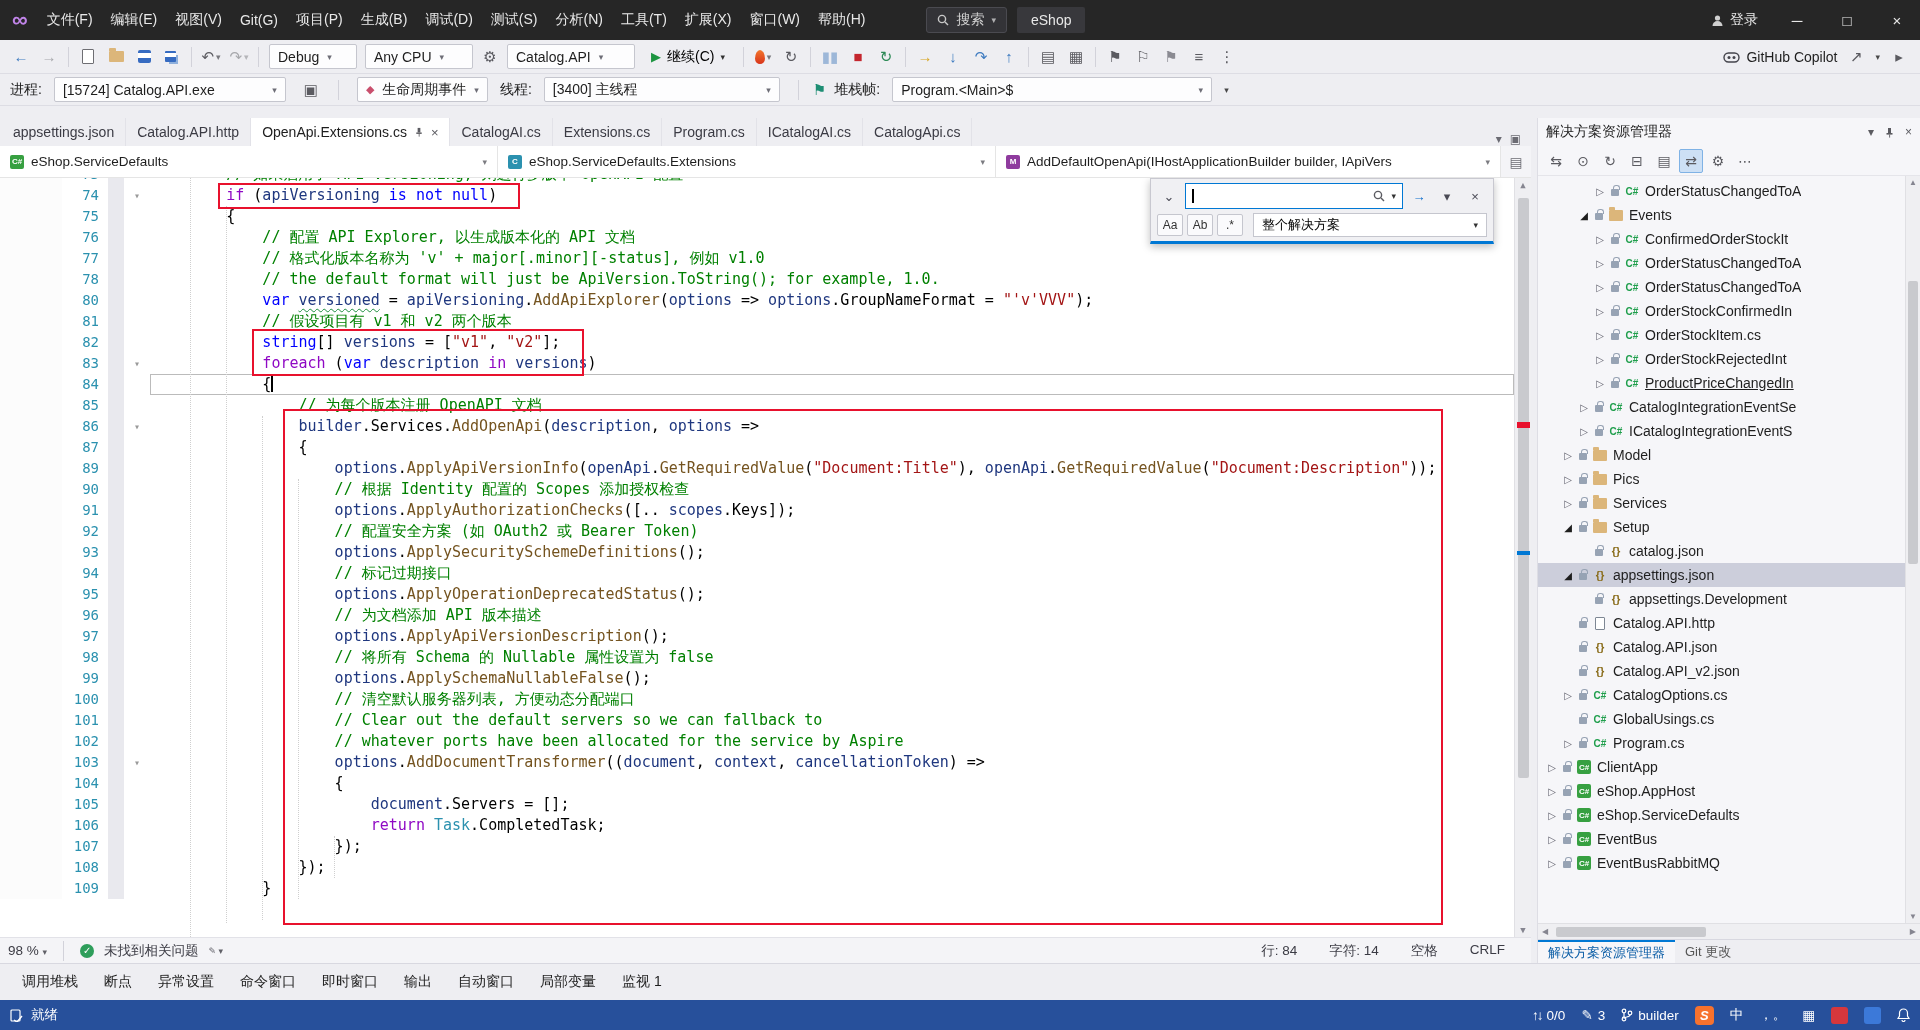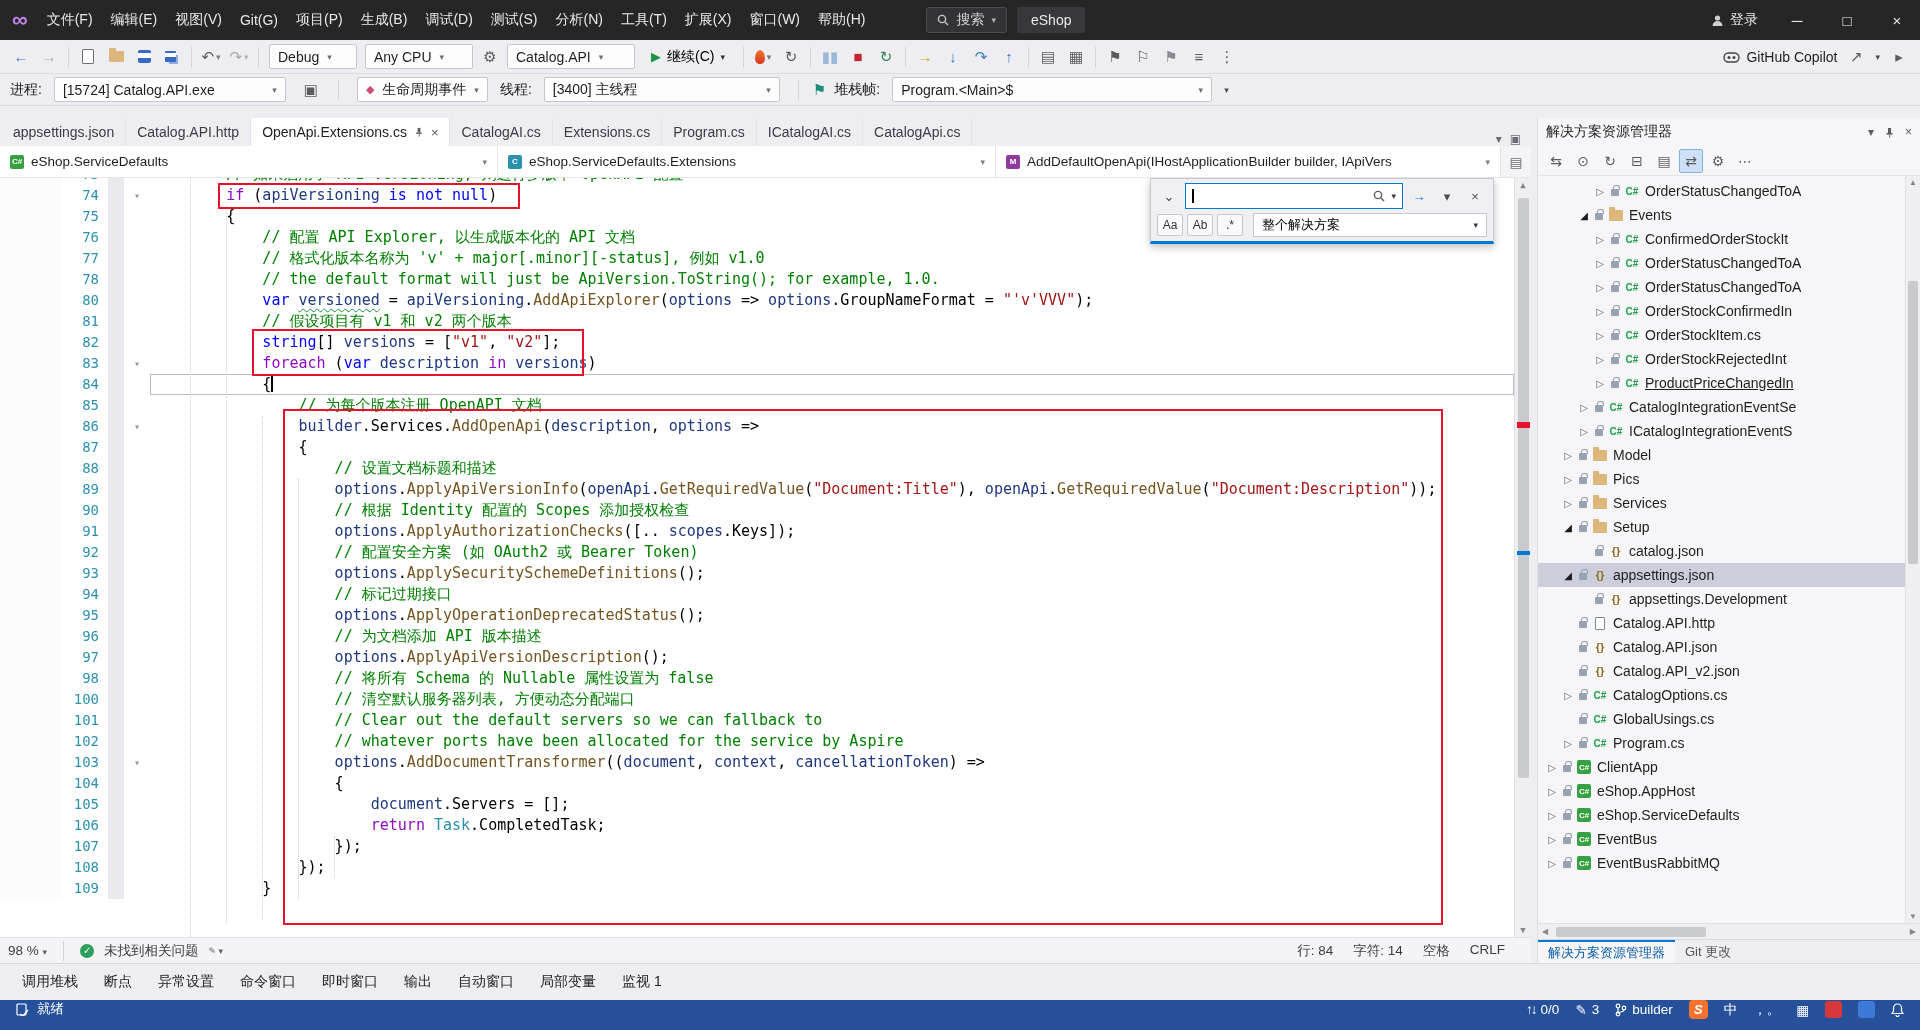--- a/index.html
+++ b/index.html
@@ -94,21 +94,21 @@
   .fp-input .mag{margin-left:auto}
   .fp-btn{width:24px;height:24px;display:flex;align-items:center;justify-content:center;color:#4A4A55;font-size:13px;border-radius:2px}
   .fp-next{color:#0A6CCB;font-weight:bold}
   .fp-row2{margin-top:4px;display:flex;align-items:center;gap:4px}
   .fp-tog{width:26px;height:22px;border:1px solid #C5C6CE;background:#FAFAFC;display:flex;align-items:center;justify-content:center;font-size:12px;color:#333;border-radius:2px}
   .fp-scope{margin-left:6px;flex:1 1 auto;height:24px;background:#fff;border:1px solid #C5C6CE;display:flex;align-items:center;padding:0 8px;font-size:13px;gap:8px}
   .fp-scope .dda{margin-left:auto}
 
   
   .edstatus{height:26px;background:#F4F4F7;border-top:1px solid #E2E2E8;display:flex;align-items:center;font-size:13.5px;color:#3B3B44;padding:0 8px;gap:10px;flex:0 0 26px}
-  .ed-right{margin-left:auto;display:flex;gap:20px;padding-right:18px}
+  .ed-right{margin-left:auto;display:flex;gap:32px;padding-right:18px}
   .healthdot{width:14px;height:14px;border-radius:50%;background:#2E9E5B;color:#fff;font-size:10px;display:flex;align-items:center;justify-content:center}
 
   
   .sepanel{width:383px;display:flex;flex-direction:column;background:#F6F6F9;margin-top:12px;border-left:1px solid #DDDDE4}
   .se-header{height:28px;display:flex;align-items:center;padding:0 8px;font-size:14px;color:#1E1E1E;gap:6px}
   .se-header .hicons{margin-left:auto;display:flex;gap:10px;color:#5B5B61;font-size:12px;align-items:center}
   .se-toolbar{height:30px;display:flex;align-items:center;gap:3px;padding:0 6px;border-bottom:1px solid #E5E5EA}
   .se-tbtn{width:24px;height:24px;display:flex;align-items:center;justify-content:center;font-size:14px;color:#5B5B61;border-radius:2px}
   .se-tbtn.pressed{background:#CDE0F5;border:1px solid #7FB2E5}
   .se-search{height:32px;display:flex;align-items:center;padding:3px 8px}
@@ -134,21 +134,21 @@
   .se-hsb{height:16px;background:#EFEFF2;border-top:1px solid #E0E0E4;position:relative}
   .se-hsb .arr{position:absolute;top:0;height:100%;display:flex;align-items:center;font-size:8px;color:#858590;padding:0 4px}
   .se-hsb .thumb{position:absolute;top:3px;height:10px;left:18px;width:150px;background:#C9CACE;border-radius:2px}
   .se-tabs{height:24px;display:flex;align-items:center;border-top:1px solid #D8D8E0;background:#EEEEF2;font-size:13px}
   .se-tab{padding:0 10px;height:100%;display:flex;align-items:center;color:#555}
   .se-tab.active{background:#F6F6F9;color:#0A5DA6;border-top:2px solid var(--accent_blue)}
 
   
   .bottomtabs{height:37px;background:#EEEEF2;border-top:1px solid #D8D8E0;display:flex;align-items:center;padding-left:10px;gap:2px;flex:0 0 37px}
   .bw-tab{padding:0 12px;font-size:14px;color:#1E1E1E;height:26px;display:flex;align-items:center}
-  .statusbar{height:30px;background:var(--statusbar);color:#fff;display:flex;align-items:flex-start;padding:0 16px;font-size:13.5px;gap:12px;flex:0 0 30px}
+  .statusbar{height:30px;background:var(--statusbar);color:#fff;display:flex;align-items:center;padding:0 10px;font-size:13.5px;gap:12px;flex:0 0 30px}
   .sb-left{display:flex;align-items:center;gap:8px}
   .sb-right{margin-left:auto;display:flex;align-items:center;gap:16px}
   .sb-item{display:flex;align-items:center;gap:5px}
   .sogou{width:19px;height:19px;border-radius:4px;background:var(--sogou_orange);color:#fff;font-weight:bold;font-size:13px;display:flex;align-items:center;justify-content:center;font-style:italic}
   .sqr{width:17px;height:17px;border-radius:3px;display:inline-block}
   .sqr.red{background:#D6373C}.sqr.blue{background:#3C79D9}
   .mag{display:inline-block}
 </style>
 </head>
 <body>
@@ -382,31 +382,31 @@
             <div class="code-line"><span class="bpm"></span><span class="ln">77</span><span class="trk"></span><span class="fold"></span><span class="lt" style="padding-left: calc(12ch + 4px);"><span class="tk-c">// 格式化版本名称为 'v' + major[.minor][-status], 例如 v1.0</span></span></div>
             <div class="code-line"><span class="bpm"></span><span class="ln">78</span><span class="trk"></span><span class="fold"></span><span class="lt" style="padding-left: calc(12ch + 4px);"><span class="tk-c">// the default format will just be ApiVersion.ToString(); for example, 1.0.</span></span></div>
             <div class="code-line"><span class="bpm"></span><span class="ln">80</span><span class="trk"></span><span class="fold"></span><span class="lt" style="padding-left: calc(12ch + 4px);"><span class="tk-k">var</span><span class="tk-p"> </span><span class="tk-vw">versioned</span><span class="tk-p"> = </span><span class="tk-v">apiVersioning</span><span class="tk-p">.</span><span class="tk-m">AddApiExplorer</span><span class="tk-p">(</span><span class="tk-v">options</span><span class="tk-p"> =&gt; </span><span class="tk-v">options</span><span class="tk-p">.GroupNameFormat = </span><span class="tk-s">"'v'VVV"</span><span class="tk-p">);</span></span></div>
             <div class="code-line"><span class="bpm"></span><span class="ln">81</span><span class="trk"></span><span class="fold"></span><span class="lt" style="padding-left: calc(12ch + 4px);"><span class="tk-c">// 假设项目有 v1 和 v2 两个版本</span></span></div>
             <div class="code-line"><span class="bpm"></span><span class="ln">82</span><span class="trk"></span><span class="fold"></span><span class="lt" style="padding-left: calc(12ch + 4px);"><span class="tk-k">string</span><span class="tk-p">[] </span><span class="tk-v">versions</span><span class="tk-p"> = [</span><span class="tk-s">"v1"</span><span class="tk-p">, </span><span class="tk-s">"v2"</span><span class="tk-p">];</span></span></div>
             <div class="code-line"><span class="bpm"></span><span class="ln">83</span><span class="trk"></span><span class="fold">▾</span><span class="lt" style="padding-left: calc(12ch + 4px);"><span class="tk-cf">foreach</span><span class="tk-p"> (</span><span class="tk-k">var</span><span class="tk-p"> </span><span class="tk-v">description</span><span class="tk-p"> </span><span class="tk-cf">in</span><span class="tk-p"> </span><span class="tk-v">versions</span><span class="tk-p">)</span></span></div>
             <div class="code-line current"><span class="bpm"></span><span class="ln">84</span><span class="trk"></span><span class="fold"></span><span class="lt" style="padding-left: calc(12ch + 4px);"><span class="tk-p">{</span><span class="caret"></span></span></div>
             <div class="code-line"><span class="bpm"></span><span class="ln">85</span><span class="trk"></span><span class="fold"></span><span class="lt" style="padding-left: calc(16ch + 4px);"><span class="tk-c">// 为每个版本注册 OpenAPI 文档</span></span></div>
             <div class="code-line"><span class="bpm"></span><span class="ln">86</span><span class="trk"></span><span class="fold">▾</span><span class="lt" style="padding-left: calc(16ch + 4px);"><span class="tk-v">builder</span><span class="tk-p">.Services.</span><span class="tk-m">AddOpenApi</span><span class="tk-p">(</span><span class="tk-v">description</span><span class="tk-p">, </span><span class="tk-v">options</span><span class="tk-p"> =&gt;</span></span></div>
             <div class="code-line"><span class="bpm"></span><span class="ln">87</span><span class="trk"></span><span class="fold"></span><span class="lt" style="padding-left: calc(16ch + 4px);"><span class="tk-p">{</span></span></div>
-            <div class="code-line"><span class="bpm"></span><span class="ln">88</span><span class="trk"></span><span class="fold"></span><span class="lt" style="padding-left: calc(20ch + 4px);"><span class="tk-c">// 设置文档标题和描述</span></span></div>
             <div class="code-line"><span class="bpm"></span><span class="ln">89</span><span class="trk"></span><span class="fold"></span><span class="lt" style="padding-left: calc(20ch + 4px);"><span class="tk-v">options</span><span class="tk-p">.</span><span class="tk-m">ApplyApiVersionInfo</span><span class="tk-p">(</span><span class="tk-v">openApi</span><span class="tk-p">.</span><span class="tk-m">GetRequiredValue</span><span class="tk-p">(</span><span class="tk-s">"Document:Title"</span><span class="tk-p">), </span><span class="tk-v">openApi</span><span class="tk-p">.</span><span class="tk-m">GetRequiredValue</span><span class="tk-p">(</span><span class="tk-s">"Document:Description"</span><span class="tk-p">));</span></span></div>
             <div class="code-line"><span class="bpm"></span><span class="ln">90</span><span class="trk"></span><span class="fold"></span><span class="lt" style="padding-left: calc(20ch + 4px);"><span class="tk-c">// 根据 Identity 配置的 Scopes 添加授权检查</span></span></div>
             <div class="code-line"><span class="bpm"></span><span class="ln">91</span><span class="trk"></span><span class="fold"></span><span class="lt" style="padding-left: calc(20ch + 4px);"><span class="tk-v">options</span><span class="tk-p">.</span><span class="tk-m">ApplyAuthorizationChecks</span><span class="tk-p">([.. </span><span class="tk-v">scopes</span><span class="tk-p">.Keys]);</span></span></div>
             <div class="code-line"><span class="bpm"></span><span class="ln">92</span><span class="trk"></span><span class="fold"></span><span class="lt" style="padding-left: calc(20ch + 4px);"><span class="tk-c">// 配置安全方案 (如 OAuth2 或 Bearer Token)</span></span></div>
             <div class="code-line"><span class="bpm"></span><span class="ln">93</span><span class="trk"></span><span class="fold"></span><span class="lt" style="padding-left: calc(20ch + 4px);"><span class="tk-v">options</span><span class="tk-p">.</span><span class="tk-m">ApplySecuritySchemeDefinitions</span><span class="tk-p">();</span></span></div>
             <div class="code-line"><span class="bpm"></span><span class="ln">94</span><span class="trk"></span><span class="fold"></span><span class="lt" style="padding-left: calc(20ch + 4px);"><span class="tk-c">// 标记过期接口</span></span></div>
             <div class="code-line"><span class="bpm"></span><span class="ln">95</span><span class="trk"></span><span class="fold"></span><span class="lt" style="padding-left: calc(20ch + 4px);"><span class="tk-v">options</span><span class="tk-p">.</span><span class="tk-m">ApplyOperationDeprecatedStatus</span><span class="tk-p">();</span></span></div>
             <div class="code-line"><span class="bpm"></span><span class="ln">96</span><span class="trk"></span><span class="fold"></span><span class="lt" style="padding-left: calc(20ch + 4px);"><span class="tk-c">// 为文档添加 API 版本描述</span></span></div>
             <div class="code-line"><span class="bpm"></span><span class="ln">97</span><span class="trk"></span><span class="fold"></span><span class="lt" style="padding-left: calc(20ch + 4px);"><span class="tk-v">options</span><span class="tk-p">.</span><span class="tk-m">ApplyApiVersionDescription</span><span class="tk-p">();</span></span></div>
             <div class="code-line"><span class="bpm"></span><span class="ln">98</span><span class="trk"></span><span class="fold"></span><span class="lt" style="padding-left: calc(20ch + 4px);"><span class="tk-c">// 将所有 Schema 的 Nullable 属性设置为 false</span></span></div>
+            <div class="code-line"><span class="bpm"></span><span class="ln">99</span><span class="trk"></span><span class="fold"></span><span class="lt" style="padding-left: calc(20ch + 4px);"><span class="tk-v">options</span><span class="tk-p">.</span><span class="tk-m">ApplySchemaNullableFalse</span><span class="tk-p">();</span></span></div>
             <div class="code-line"><span class="bpm"></span><span class="ln">100</span><span class="trk"></span><span class="fold"></span><span class="lt" style="padding-left: calc(20ch + 4px);"><span class="tk-c">// 清空默认服务器列表, 方便动态分配端口</span></span></div>
             <div class="code-line"><span class="bpm"></span><span class="ln">101</span><span class="trk"></span><span class="fold"></span><span class="lt" style="padding-left: calc(20ch + 4px);"><span class="tk-c">// Clear out the default servers so we can fallback to</span></span></div>
             <div class="code-line"><span class="bpm"></span><span class="ln">102</span><span class="trk"></span><span class="fold"></span><span class="lt" style="padding-left: calc(20ch + 4px);"><span class="tk-c">// whatever ports have been allocated for the service by Aspire</span></span></div>
             <div class="code-line"><span class="bpm"></span><span class="ln">103</span><span class="trk"></span><span class="fold">▾</span><span class="lt" style="padding-left: calc(20ch + 4px);"><span class="tk-v">options</span><span class="tk-p">.</span><span class="tk-m">AddDocumentTransformer</span><span class="tk-p">((</span><span class="tk-v">document</span><span class="tk-p">, </span><span class="tk-v">context</span><span class="tk-p">, </span><span class="tk-v">cancellationToken</span><span class="tk-p">) =&gt;</span></span></div>
             <div class="code-line"><span class="bpm"></span><span class="ln">104</span><span class="trk"></span><span class="fold"></span><span class="lt" style="padding-left: calc(20ch + 4px);"><span class="tk-p">{</span></span></div>
             <div class="code-line"><span class="bpm"></span><span class="ln">105</span><span class="trk"></span><span class="fold"></span><span class="lt" style="padding-left: calc(24ch + 4px);"><span class="tk-v">document</span><span class="tk-p">.Servers = [];</span></span></div>
             <div class="code-line"><span class="bpm"></span><span class="ln">106</span><span class="trk"></span><span class="fold"></span><span class="lt" style="padding-left: calc(24ch + 4px);"><span class="tk-cf">return</span><span class="tk-p"> </span><span class="tk-cl">Task</span><span class="tk-p">.CompletedTask;</span></span></div>
             <div class="code-line"><span class="bpm"></span><span class="ln">107</span><span class="trk"></span><span class="fold"></span><span class="lt" style="padding-left: calc(20ch + 4px);"><span class="tk-p">});</span></span></div>
             <div class="code-line"><span class="bpm"></span><span class="ln">108</span><span class="trk"></span><span class="fold"></span><span class="lt" style="padding-left: calc(16ch + 4px);"><span class="tk-p">});</span></span></div>
             <div class="code-line"><span class="bpm"></span><span class="ln">109</span><span class="trk"></span><span class="fold"></span><span class="lt" style="padding-left: calc(12ch + 4px);"><span class="tk-p">}</span></span></div>

